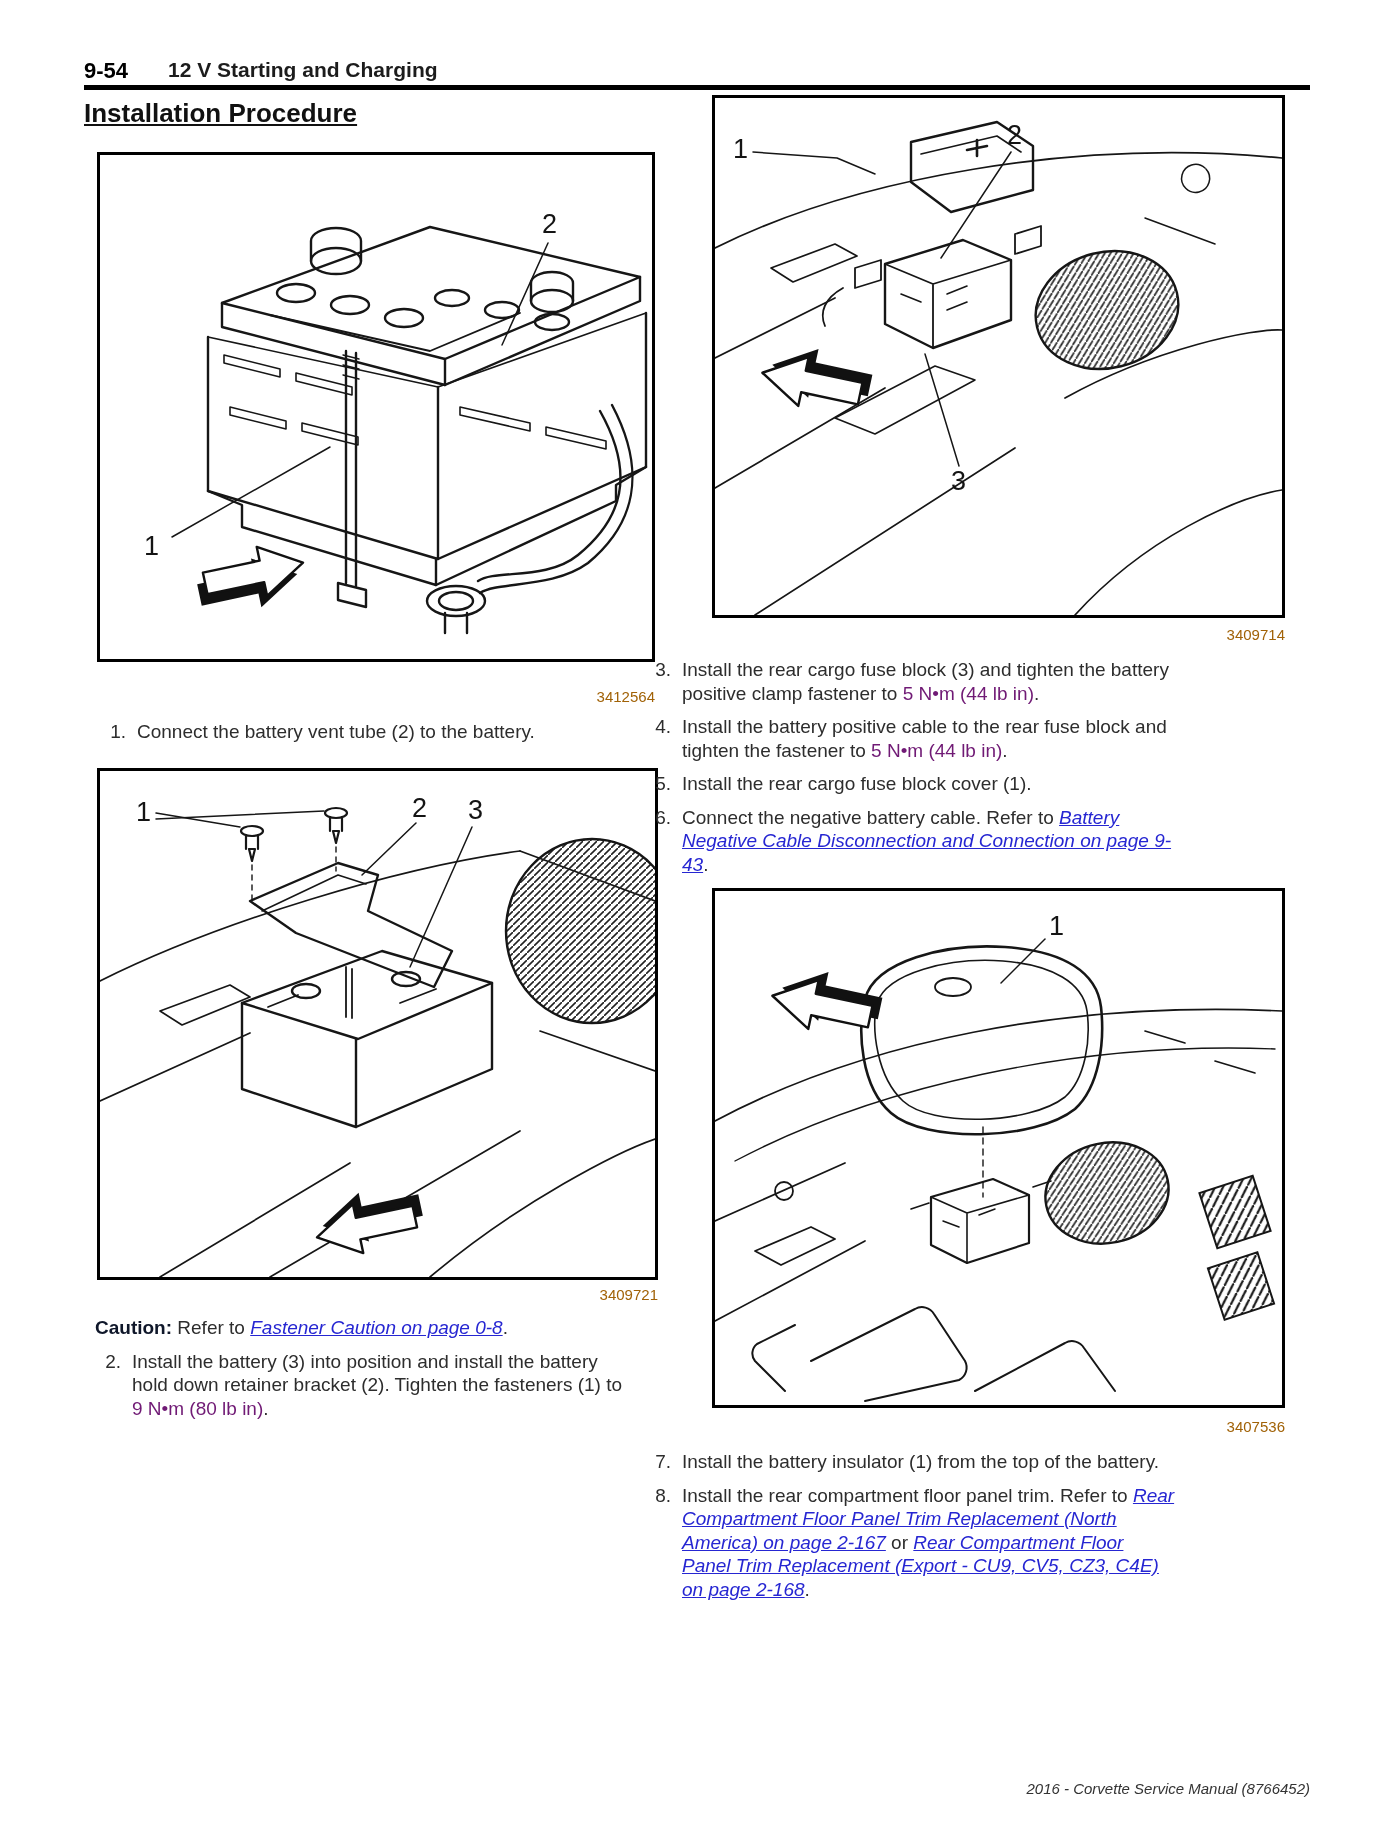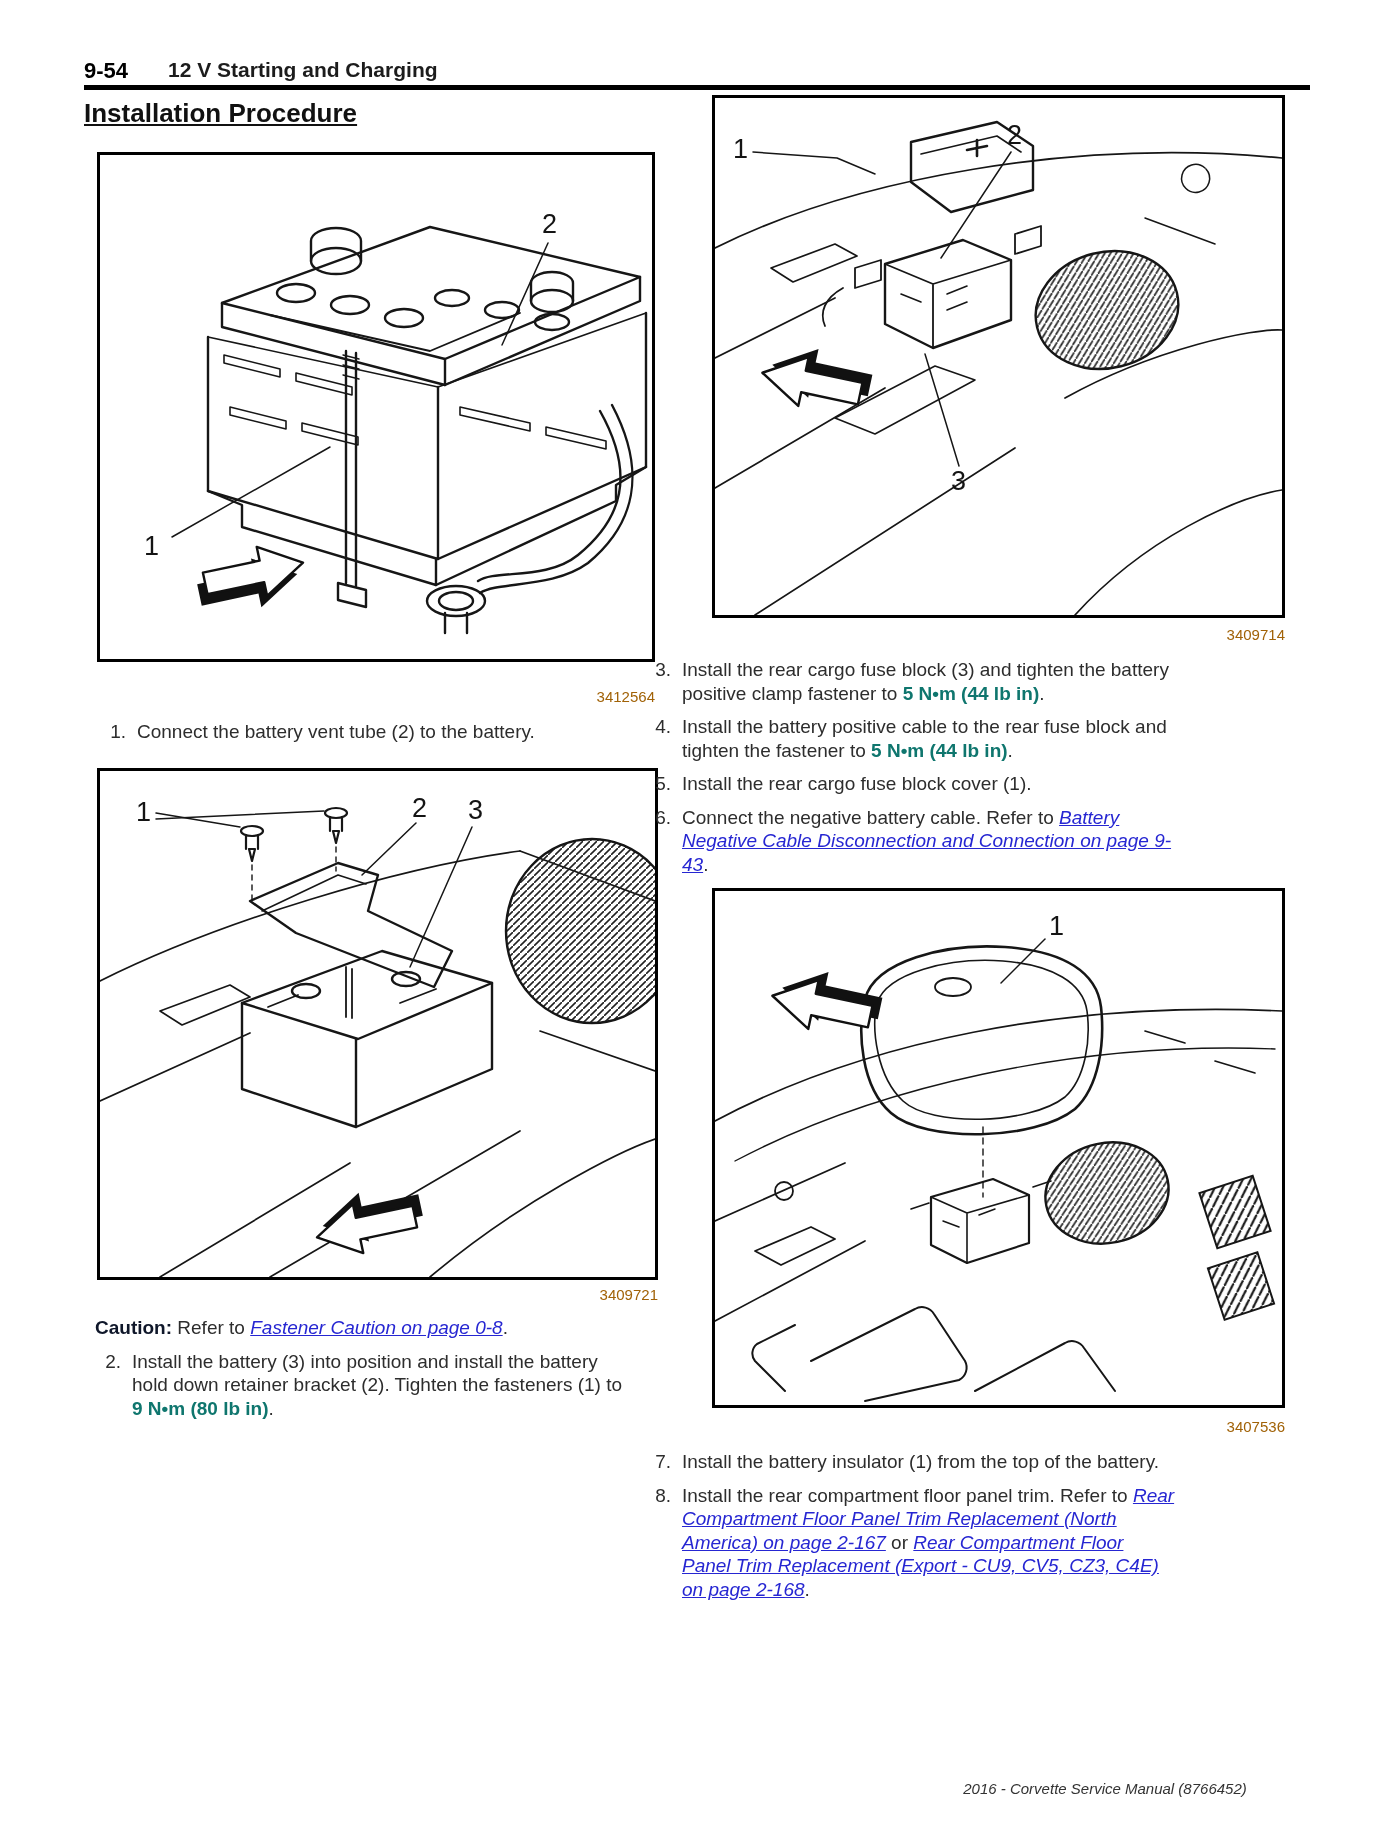--- a/index.html
+++ b/index.html
@@ -26,23 +26,23 @@
   .textcol{font-size:19px;line-height:1.24;}
   .tc-1{left:100px;top:720px;width:525px;}
   .tc-caution{left:95px;top:1316px;width:530px;}
   .tc-36{left:645px;top:658px;width:532px;}
   .tc-78{left:645px;top:1450px;width:532px;}
   .step{display:flex;margin:0 0 10px 0;}
   .step .n{flex:none;width:26px;text-align:right;margin-right:11px;}
   .step .t{flex:1;}
   .caution-p{margin:0 0 10px 0;}
   .caution-label{font-weight:bold;color:#0f172a;}
-  b{font-weight:bold;color:#0f766e;}
+  b{font-weight:normal;color:#701a75;}
   .xref{color:#2626d2;font-style:italic;text-decoration:underline;cursor:pointer;}
-  .footer{left:900px;top:1780px;width:410px;text-align:center;
+  .footer{left:900px;top:1780px;width:410px;text-align:right;
           font-size:15px;font-style:italic;color:#333;}
   svg text.callout{font-size:27px;fill:#141414;font-family:"Liberation Sans",sans-serif;}
   svg .ln{stroke:#161616;fill:none;stroke-linejoin:round;stroke-linecap:round;}
 </style>
 </head>
 <body>
 
 <span class="abs hdr-num">9-54</span>
 <span class="abs hdr-title">12 V Starting and Charging</span>
 <div class="abs hdr-rule"></div>

